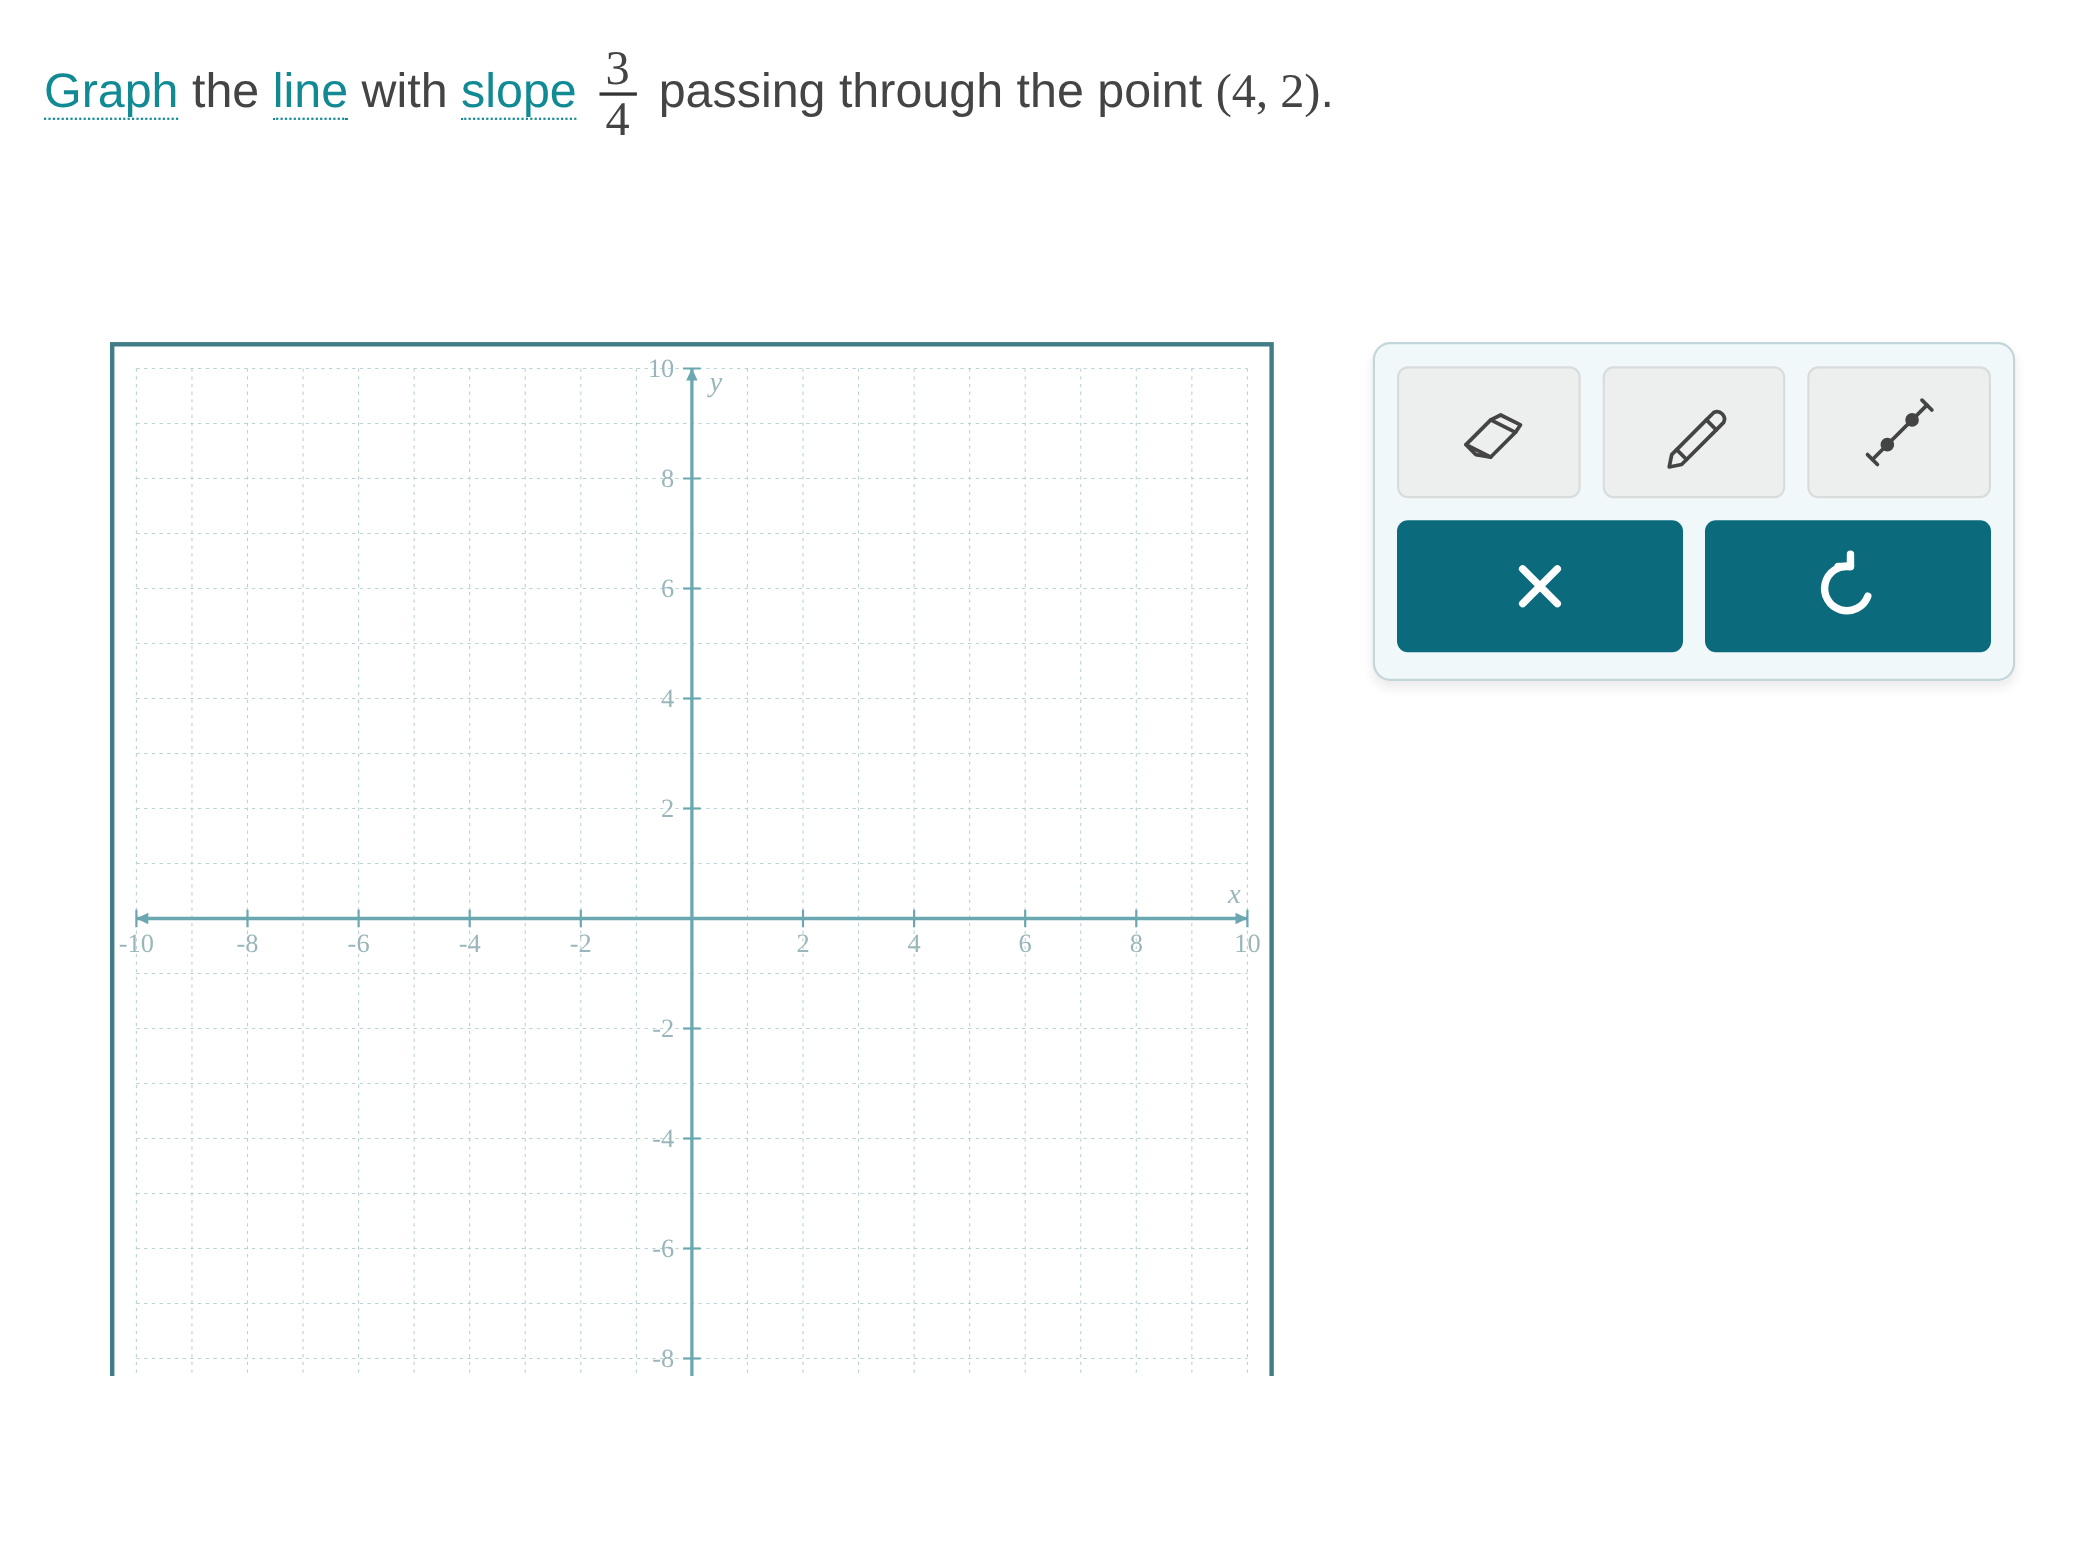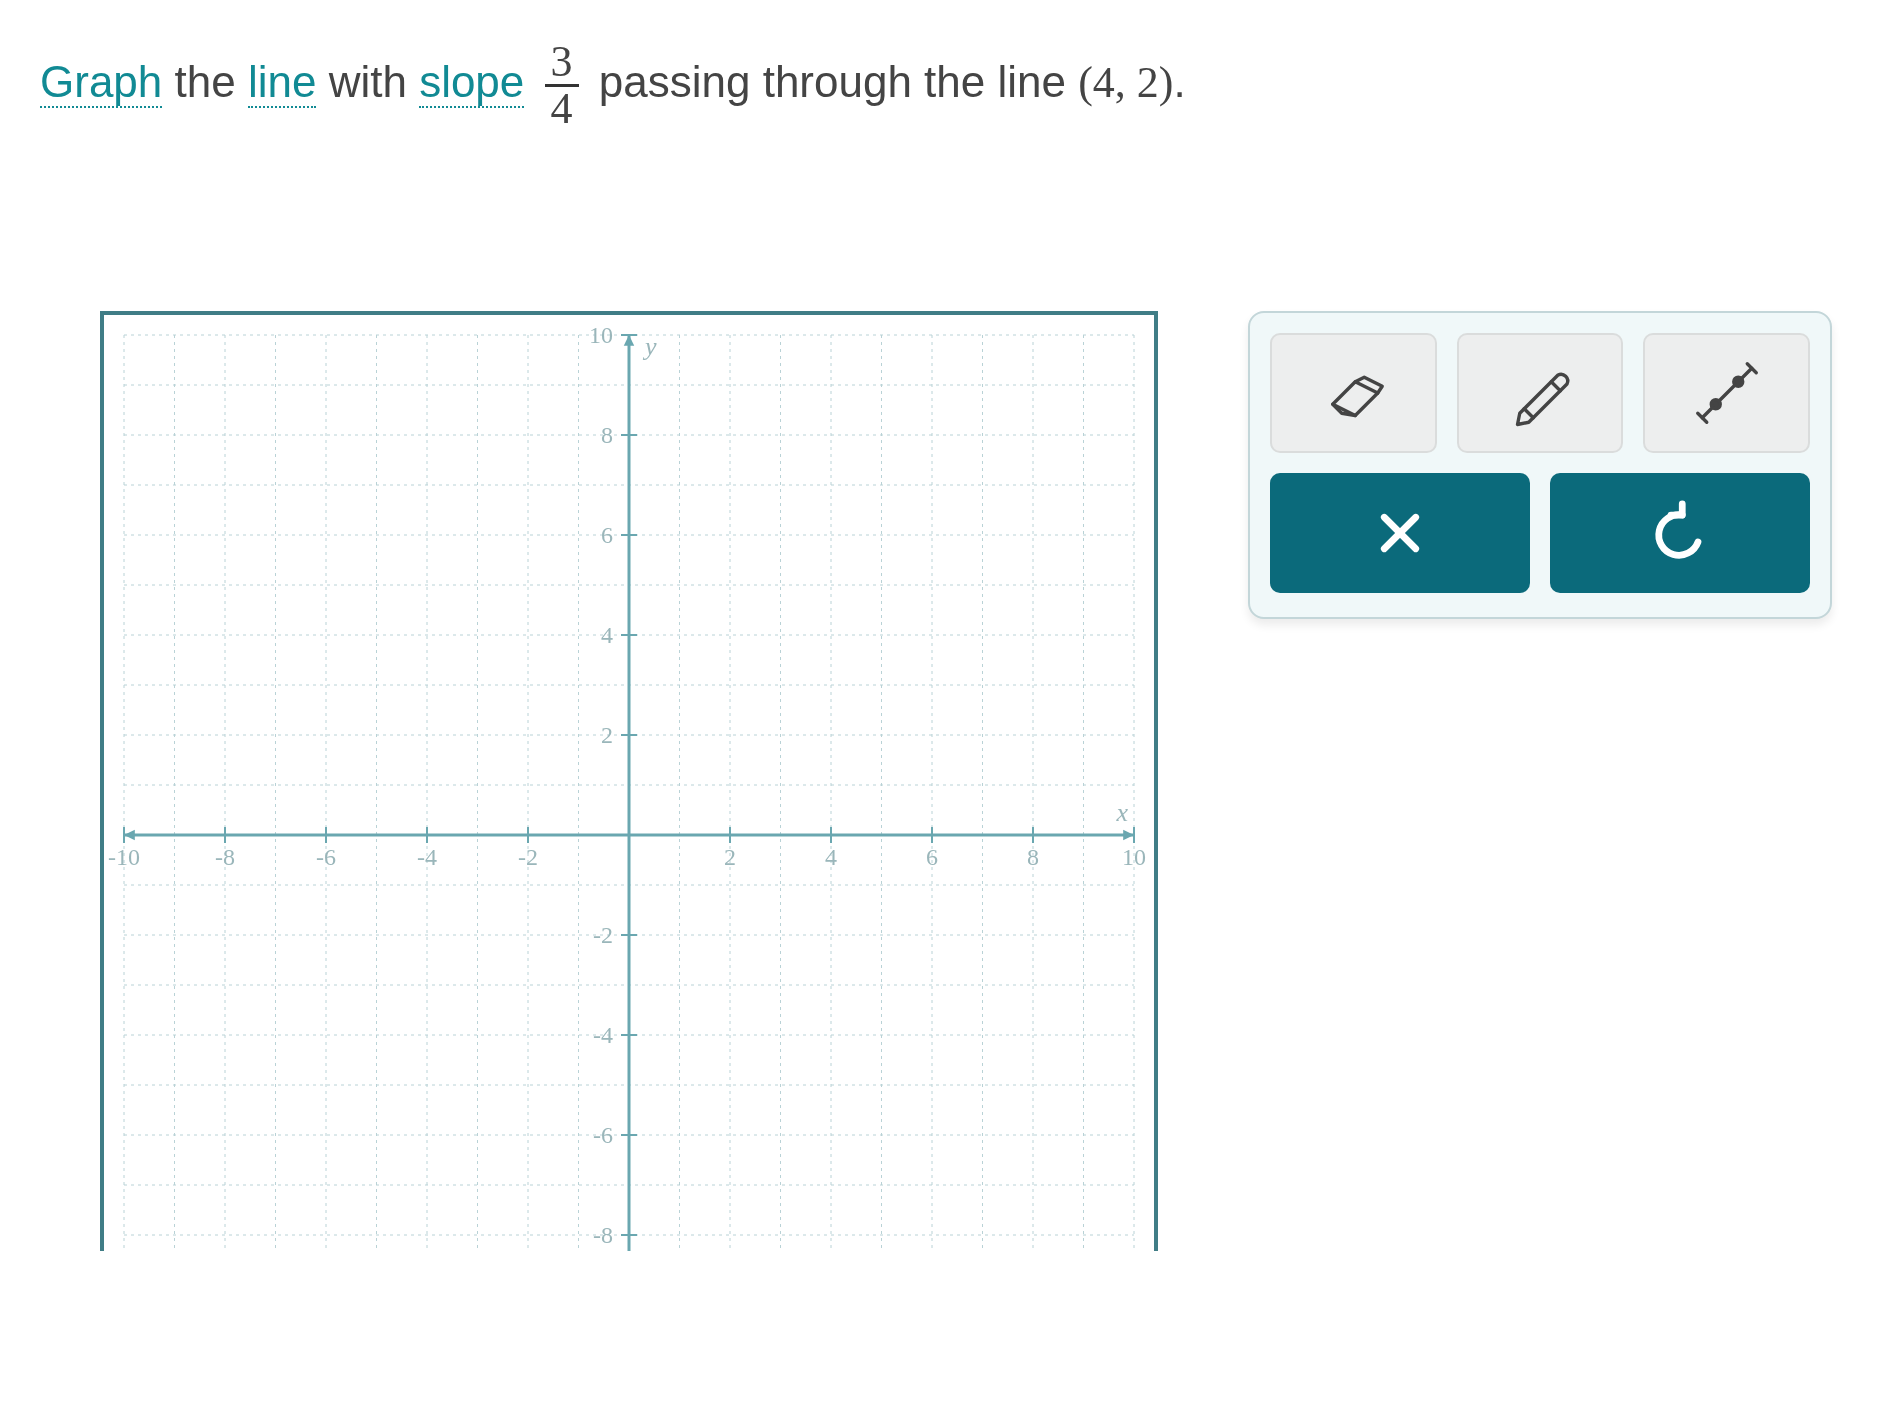--- a/index.html
+++ b/index.html
@@ -112,21 +112,21 @@
     width: 72px;
     height: 72px;
   }
 </style>
 </head>
 <body>
 
 <div class="page">
 
   <div class="prompt">
-    <span class="term">Graph</span><span> the </span><span class="term">line</span><span> with </span><span class="term">slope</span><span> </span><span class="frac"><span class="num">3</span><span class="den">4</span></span><span> passing through the line </span><span class="point">(4, 2)</span><span>.</span>
+    <span class="term">Graph</span><span> the </span><span class="term">line</span><span> with </span><span class="term">slope</span><span> </span><span class="frac"><span class="num">3</span><span class="den">4</span></span><span> passing through the point </span><span class="point">(4, 2)</span><span>.</span>
   </div>
 
   <div class="work-area">
 
     <div class="graph-wrap">
       <div class="graph-frame">
         <svg class="grid" id="grid-svg" viewBox="0 0 1050 1040">
             <line x1="20" y1="20" x2="20" y2="1020" stroke="#b9d2d6" stroke-width="1" stroke-dasharray="3 4"></line>
             <line x1="70.5" y1="20" x2="70.5" y2="1020" stroke="#b9d2d6" stroke-width="1" stroke-dasharray="3 4"></line>
             <line x1="121" y1="20" x2="121" y2="1020" stroke="#b9d2d6" stroke-width="1" stroke-dasharray="3 4"></line>

